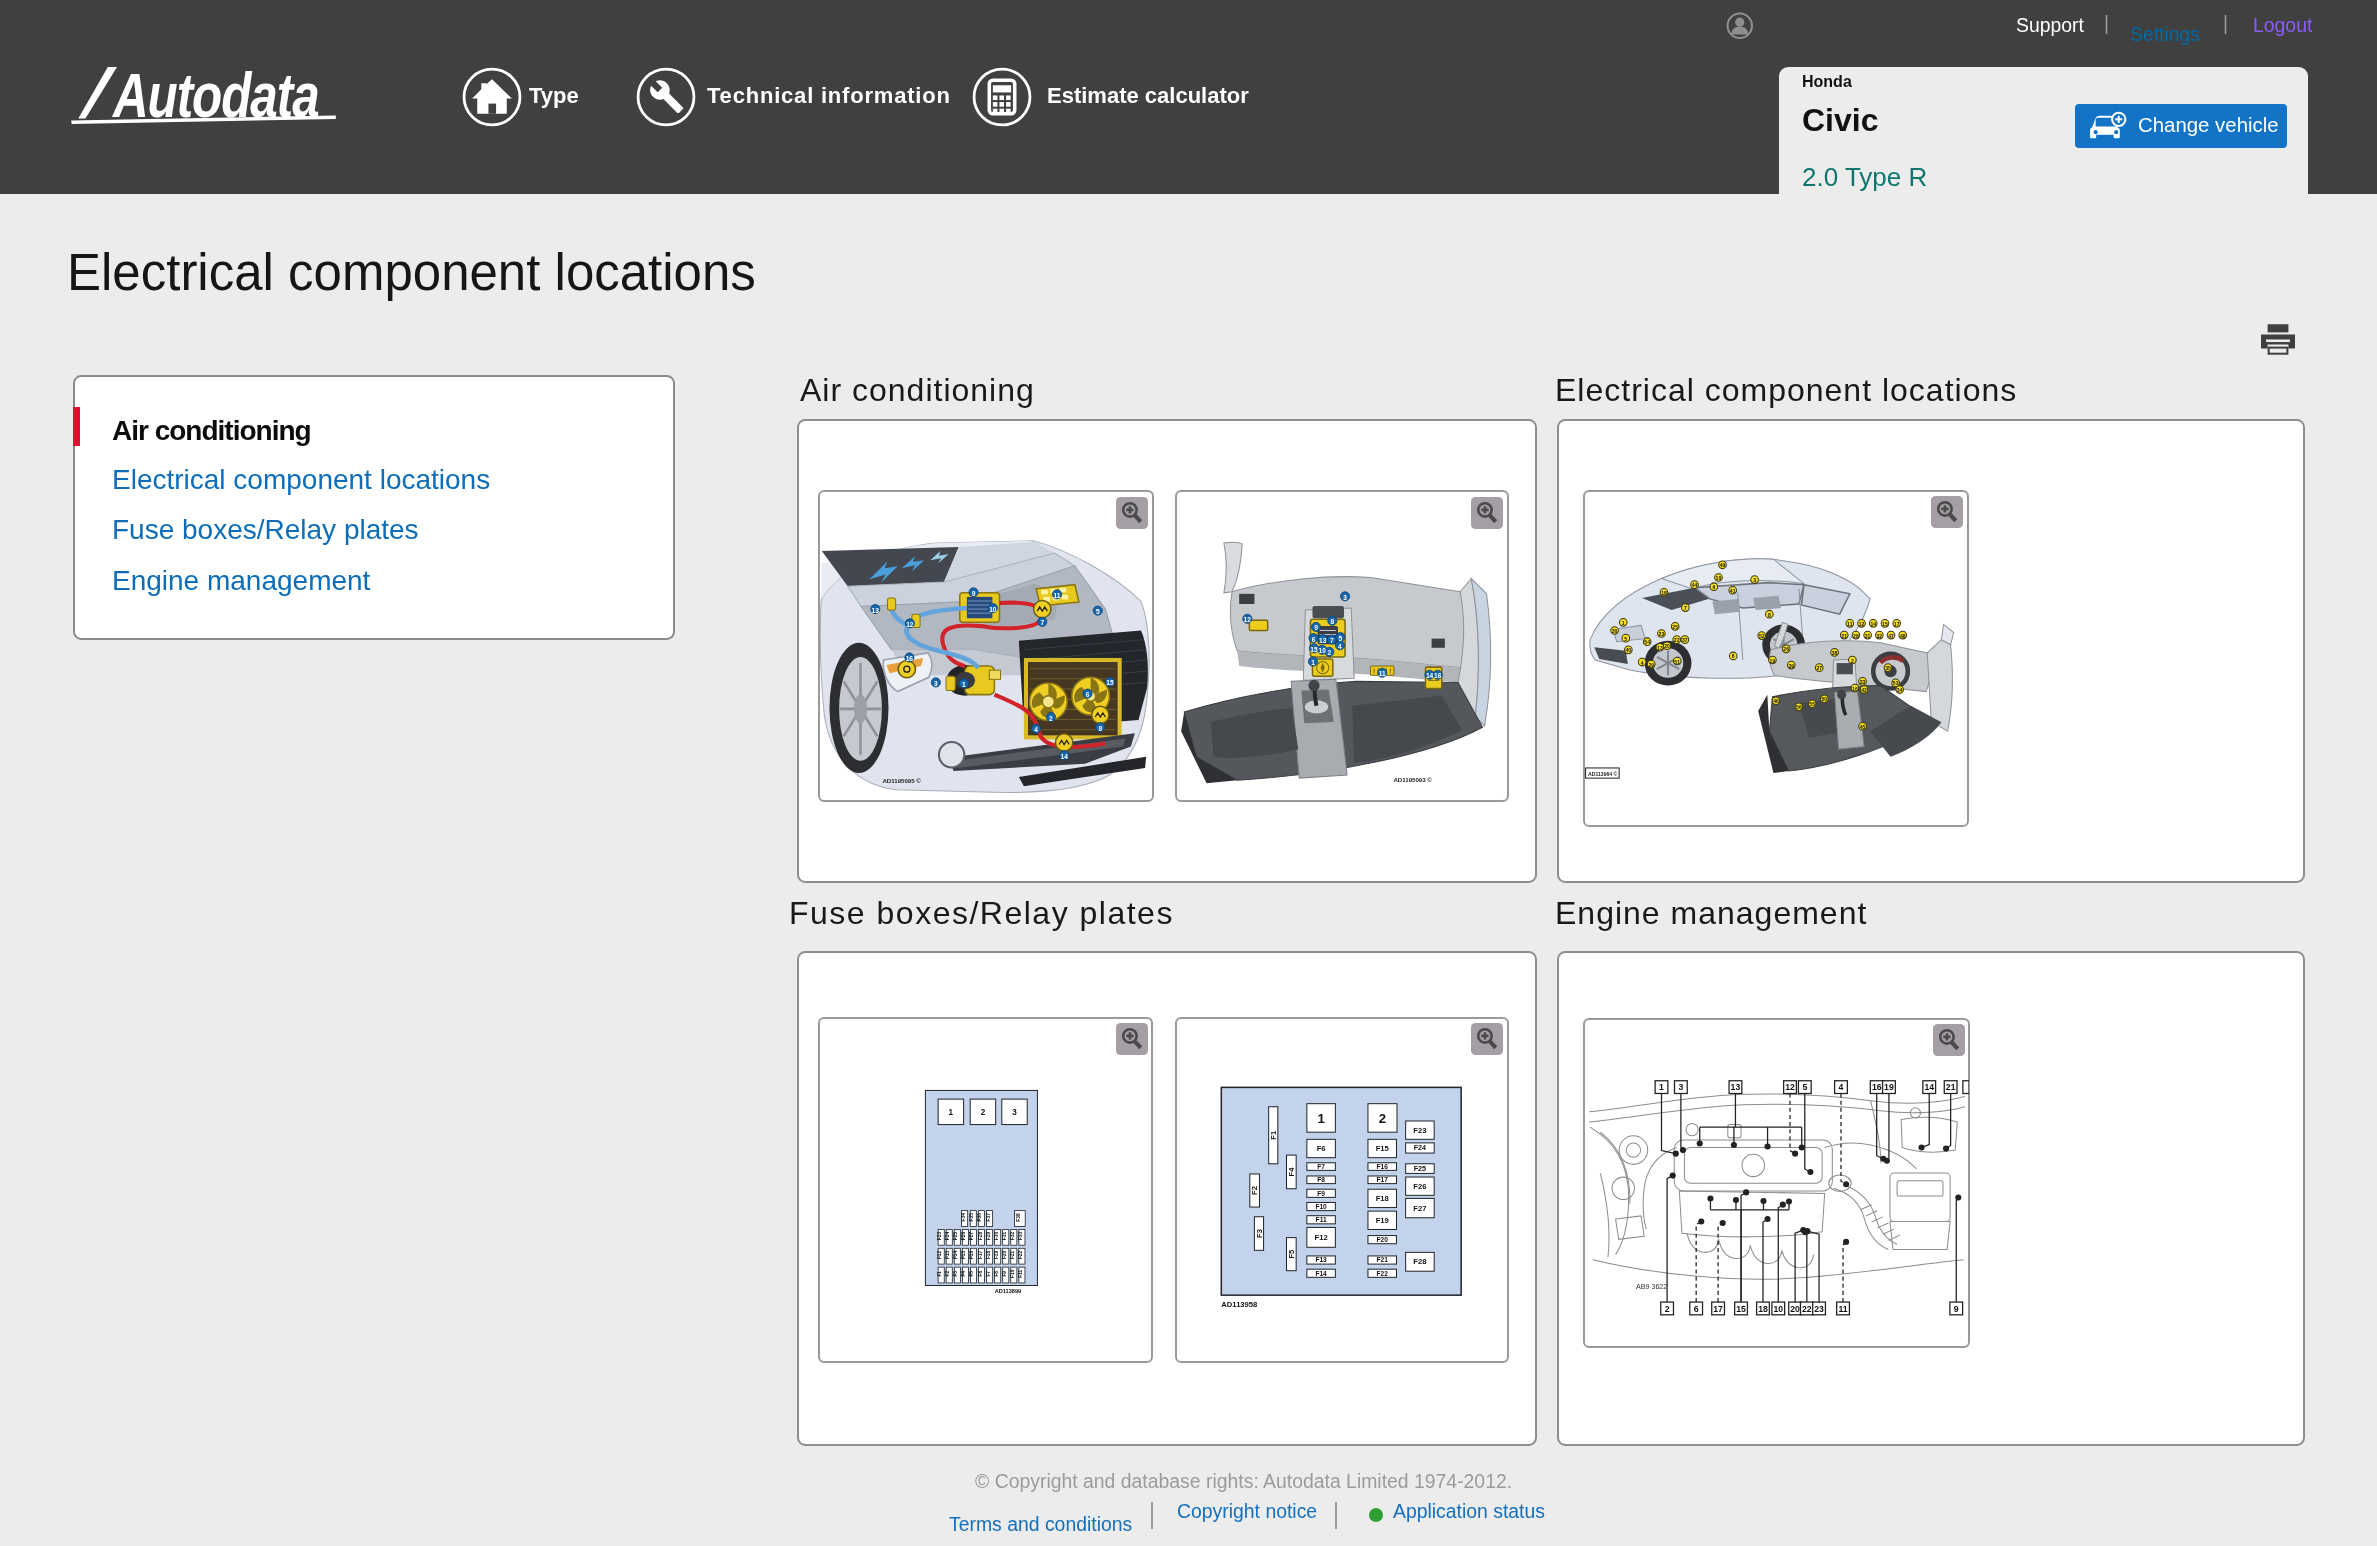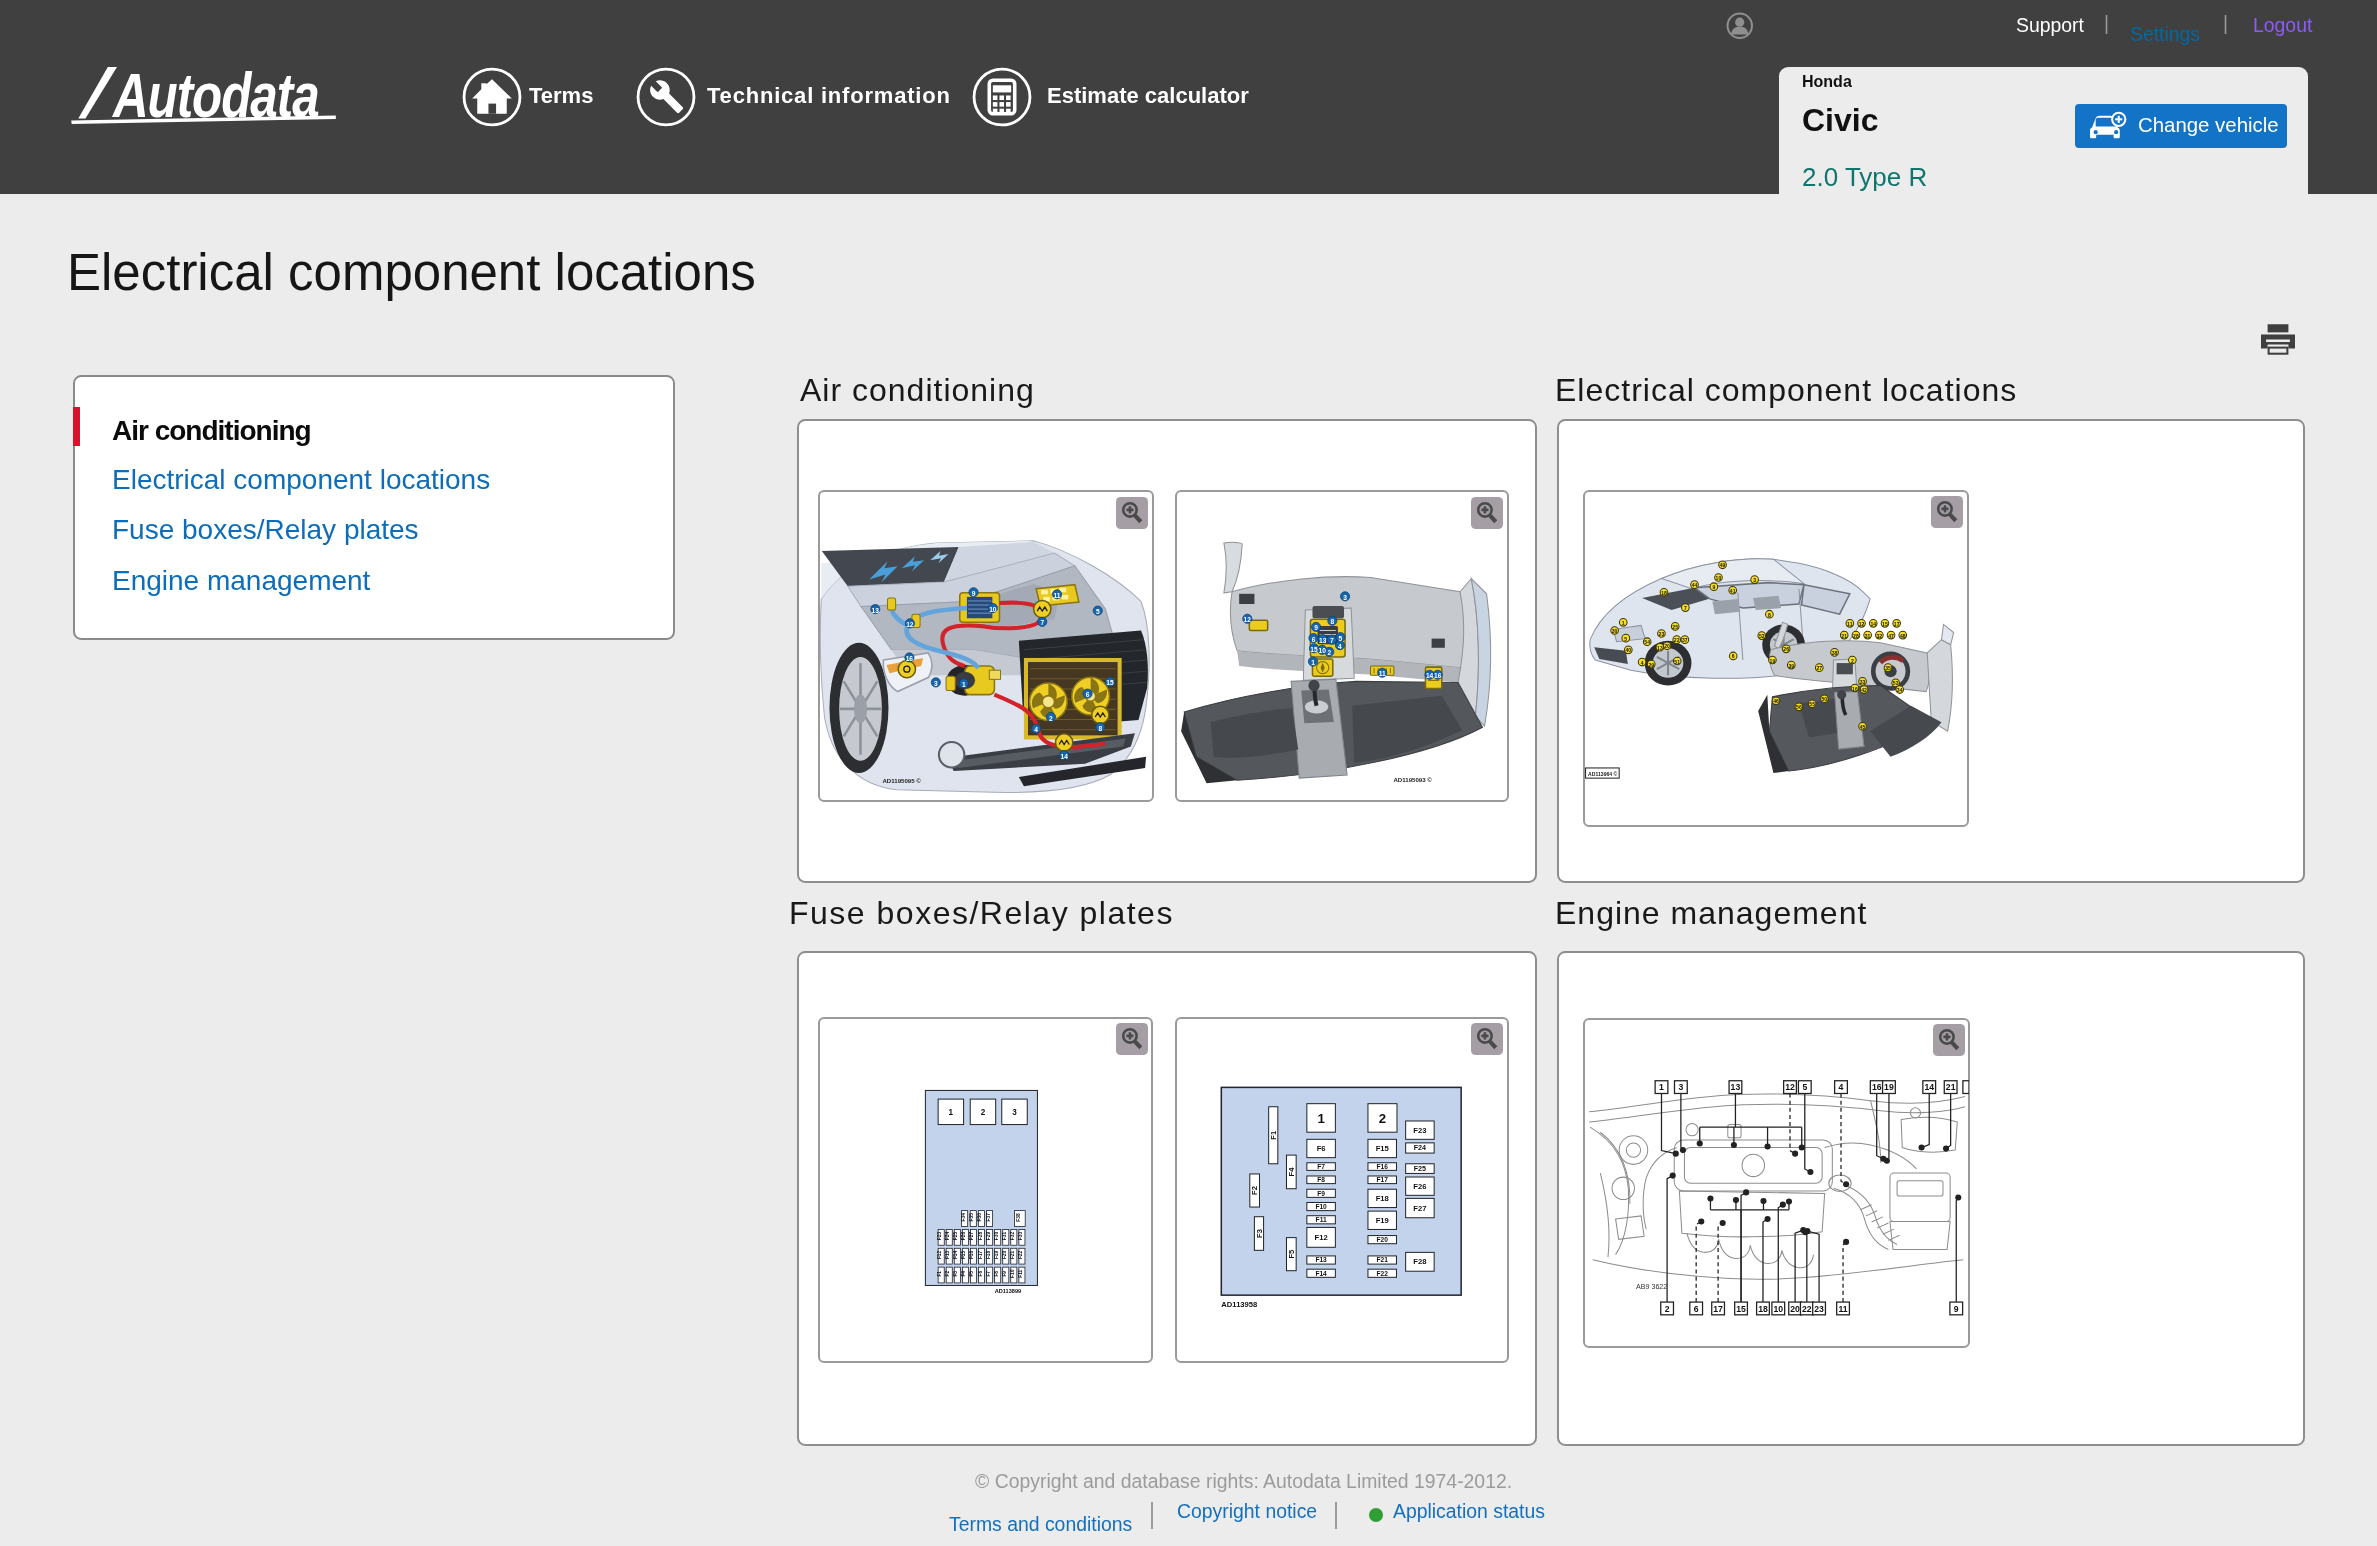--- a/index.html
+++ b/index.html
@@ -31,21 +31,21 @@
         <text x="0" y="0" font-family="Liberation Sans, sans-serif" font-size="97" font-weight="bold" font-style="italic" letter-spacing="-2">Autodata</text>
       </g>
     </g>
   </svg>
 
   <svg class="abs" style="left:462px; top:67px;" width="60" height="60" viewBox="0 0 118 118">
     <circle cx="59" cy="59" r="55" fill="none" stroke="#fff" stroke-width="5.5"></circle>
     <path fill="#fff" d="M59 24 L98 62 L88 62 L88 92 L30 92 L30 62 L20 62 L38 44 L38 32 L48 32 L48 34 Z"></path>
     <rect x="52" y="72" width="15" height="20" fill="#404040"></rect>
   </svg>
-  <div class="navtxt" style="left:529px; top:85px;">Terms</div>
+  <div class="navtxt" style="left:529px; top:85px;">Type</div>
 
   <svg class="abs" style="left:636px; top:67px;" width="60" height="60" viewBox="0 0 118 118">
     <circle cx="59" cy="59" r="55" fill="none" stroke="#fff" stroke-width="5.5"></circle>
     <g transform="translate(25,23) scale(2.95)">
       <path fill="#fff" d="M22.7 19l-9.1-9.1c.9-2.3.4-5-1.5-6.9-2-2-5-2.4-7.4-1.3L9 6 6 9 1.6 4.7C.4 7.1.9 10.1 2.9 12.1c1.9 1.9 4.6 2.4 6.9 1.5l9.1 9.1c.4.4 1 .4 1.4 0l2.3-2.3c.5-.4.5-1.1.1-1.4z"></path>
     </g>
   </svg>
   <div class="navtxt" style="left:707px; top:85px; letter-spacing:0.8px;">Technical information</div>
 
   <svg class="abs" style="left:972px; top:67px;" width="60" height="60" viewBox="0 0 118 118">

